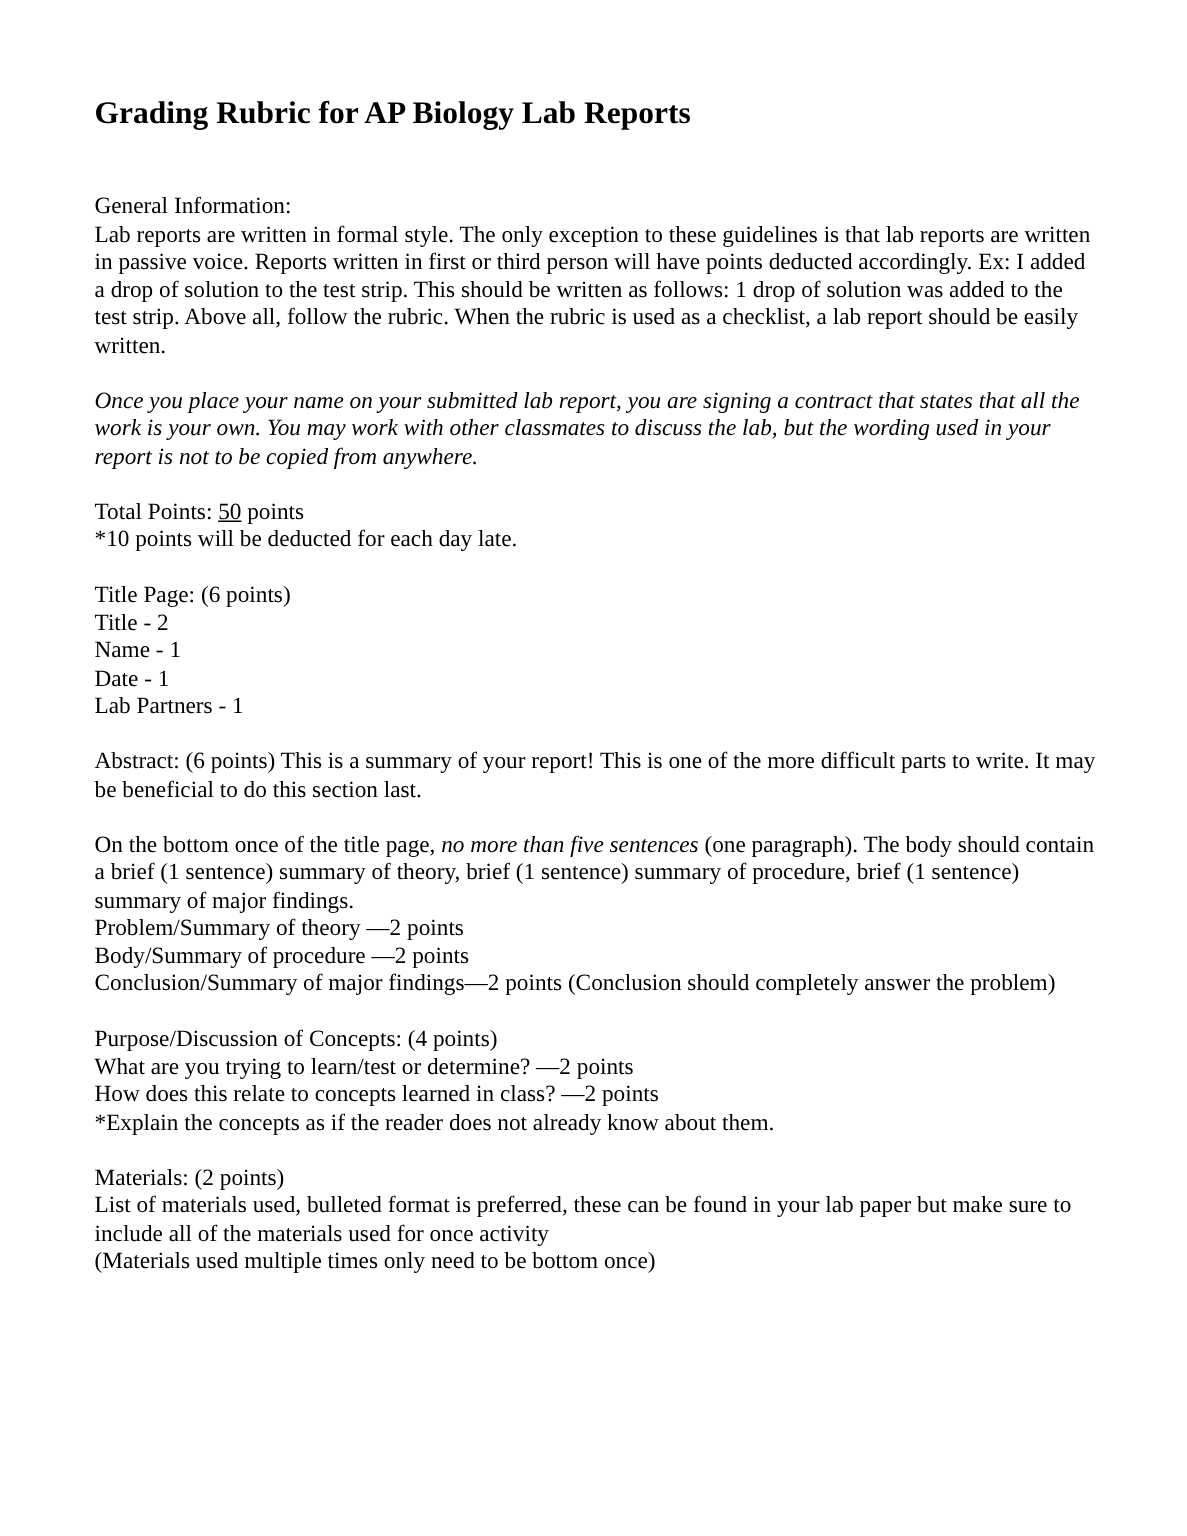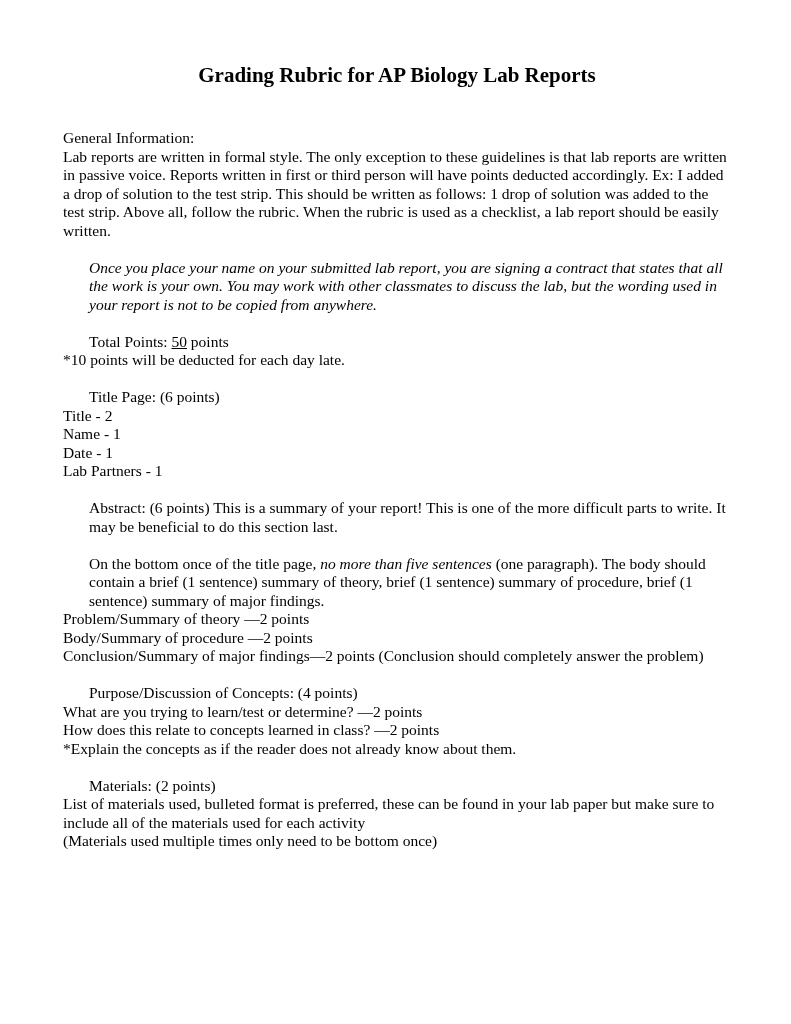--- a/index.html
+++ b/index.html
@@ -11,33 +11,33 @@
     color: #000000;
     font-family: "Liberation Serif", serif;
   }
   .doc {
     width: 791px;
     height: 1024px;
     padding: 62px 60px 0 63px;
     background: #ffffff;
   }
   .doc-title {
-    text-align: center;
+    text-align: left;
     font-size: 21px;
     line-height: 26px;
     font-weight: bold;
     margin-bottom: 41px;
     font-family: "Liberation Serif", serif;
   }
   .block {
     font-size: 15.5px;
     line-height: 18.5px;
     margin: 0;
   }
-  .block.gap { margin-top: 18.5px; margin-left: 26px; }
+  .block.gap { margin-top: 18.5px; }
   .r-b { font-weight: normal; }
   .r-i { font-style: italic; }
   .r-u { text-decoration: underline; }
 </style>
 </head>
 <body>
 
 <div class="doc">
   <h1 class="doc-title">Grading Rubric for AP Biology Lab Reports</h1>
   <div>
@@ -54,16 +54,16 @@
       <p class="block gap"><span class="r-b">Abstract:</span><span> (6 points) This is a summary of your report! This is one of the more difficult parts to write. It may be beneficial to do this section last.</span></p>
       <p class="block gap"><span>On the bottom once of the title page, </span><span class="r-i">no more than five sentences</span><span> (one paragraph). The body should contain a brief (1 sentence) summary of theory, brief (1 sentence) summary of procedure, brief (1 sentence) summary of major findings.</span></p>
       <p class="block"><span>Problem/Summary of theory —2 points</span></p>
       <p class="block"><span>Body/Summary of procedure —2 points</span></p>
       <p class="block"><span>Conclusion/Summary of major findings—2 points (Conclusion should completely answer the problem)</span></p>
       <p class="block gap"><span class="r-b">Purpose/Discussion of Concepts</span><span>: (4 points)</span></p>
       <p class="block"><span>What are you trying to learn/test or determine? —2 points</span></p>
       <p class="block"><span>How does this relate to concepts learned in class? —2 points</span></p>
       <p class="block"><span>*Explain the concepts as if the reader does not already know about them.</span></p>
       <p class="block gap"><span class="r-b">Materials</span><span>: (2 points)</span></p>
-      <p class="block"><span>List of materials used, bulleted format is preferred, these can be found in your lab paper but make sure to include all of the materials used for each activity</span></p>
+      <p class="block"><span>List of materials used, bulleted format is preferred, these can be found in your lab paper but make sure to include all of the materials used for once activity</span></p>
       <p class="block"><span>(Materials used multiple times only need to be bottom once)</span></p>
     </div>
 </div>
 
 </body></html>

